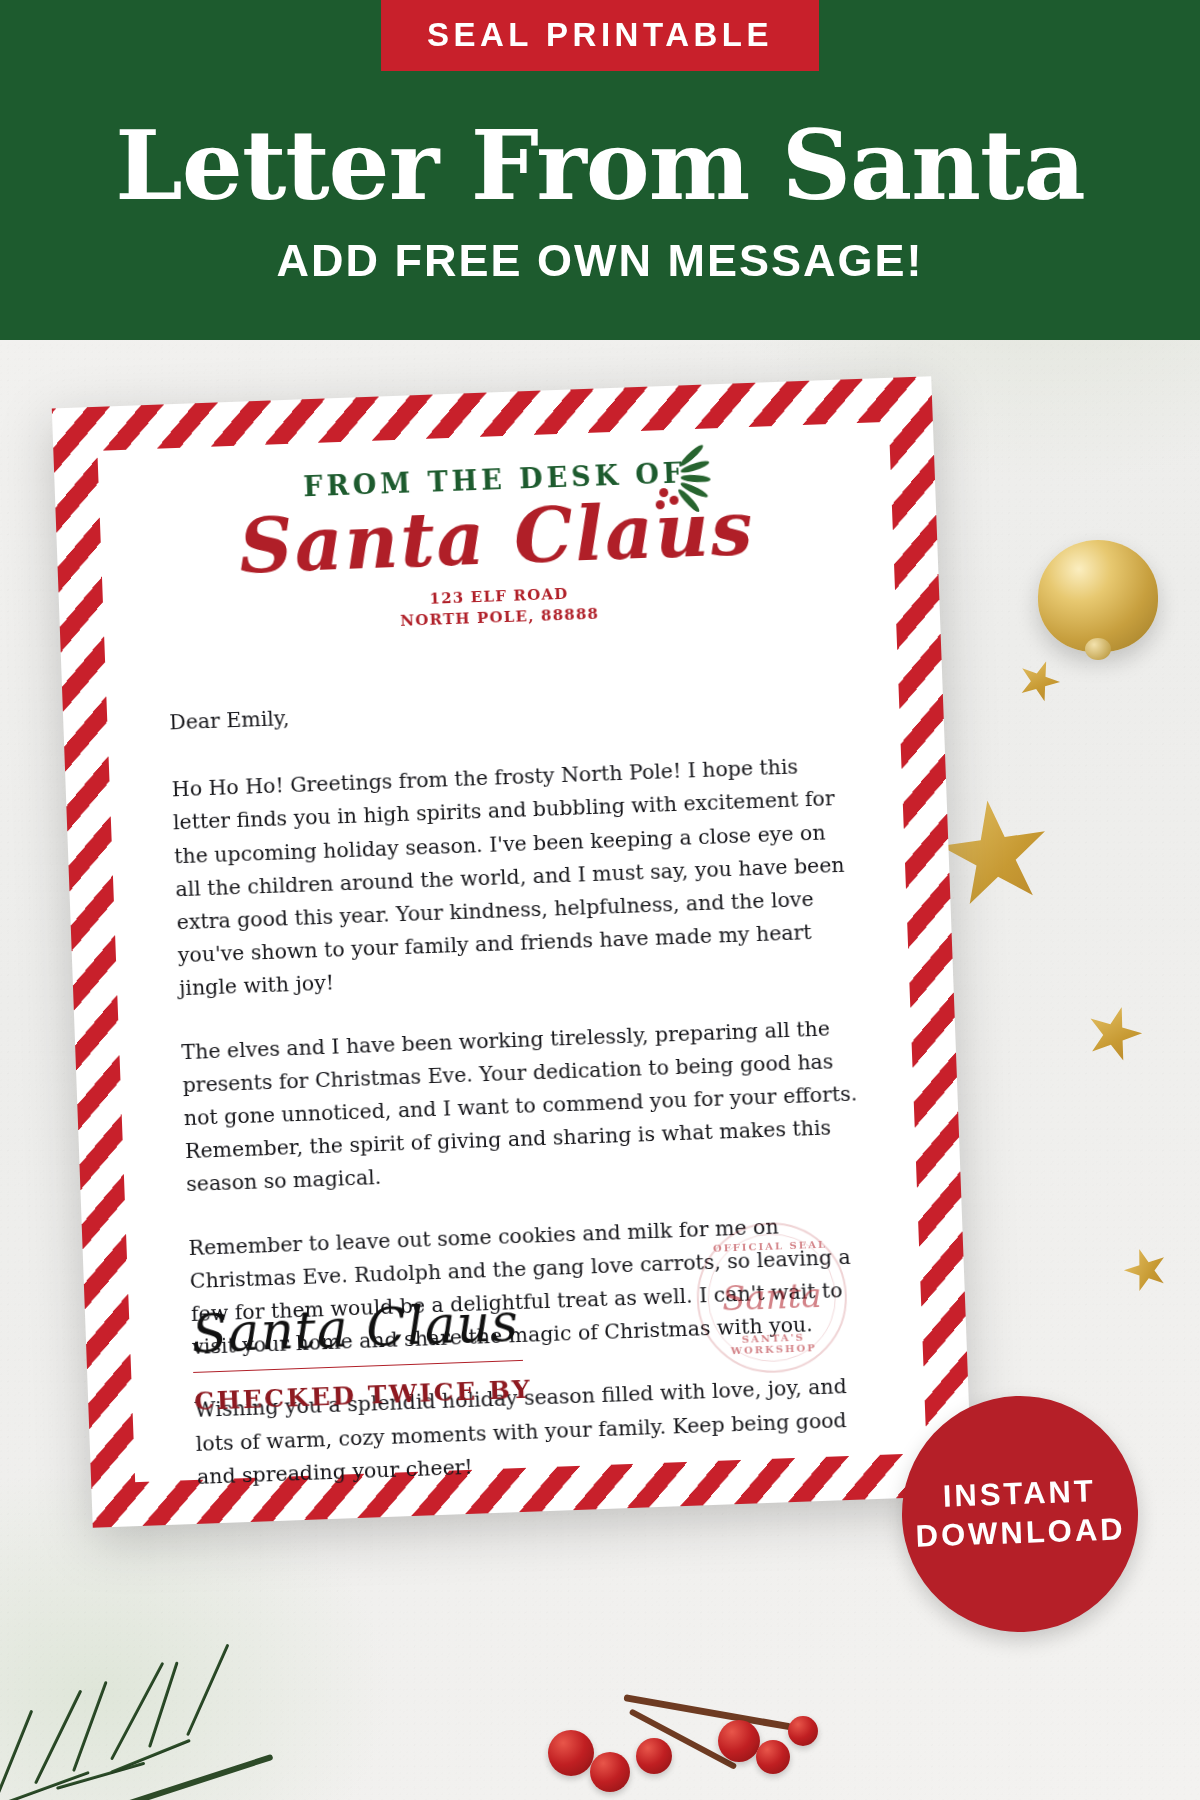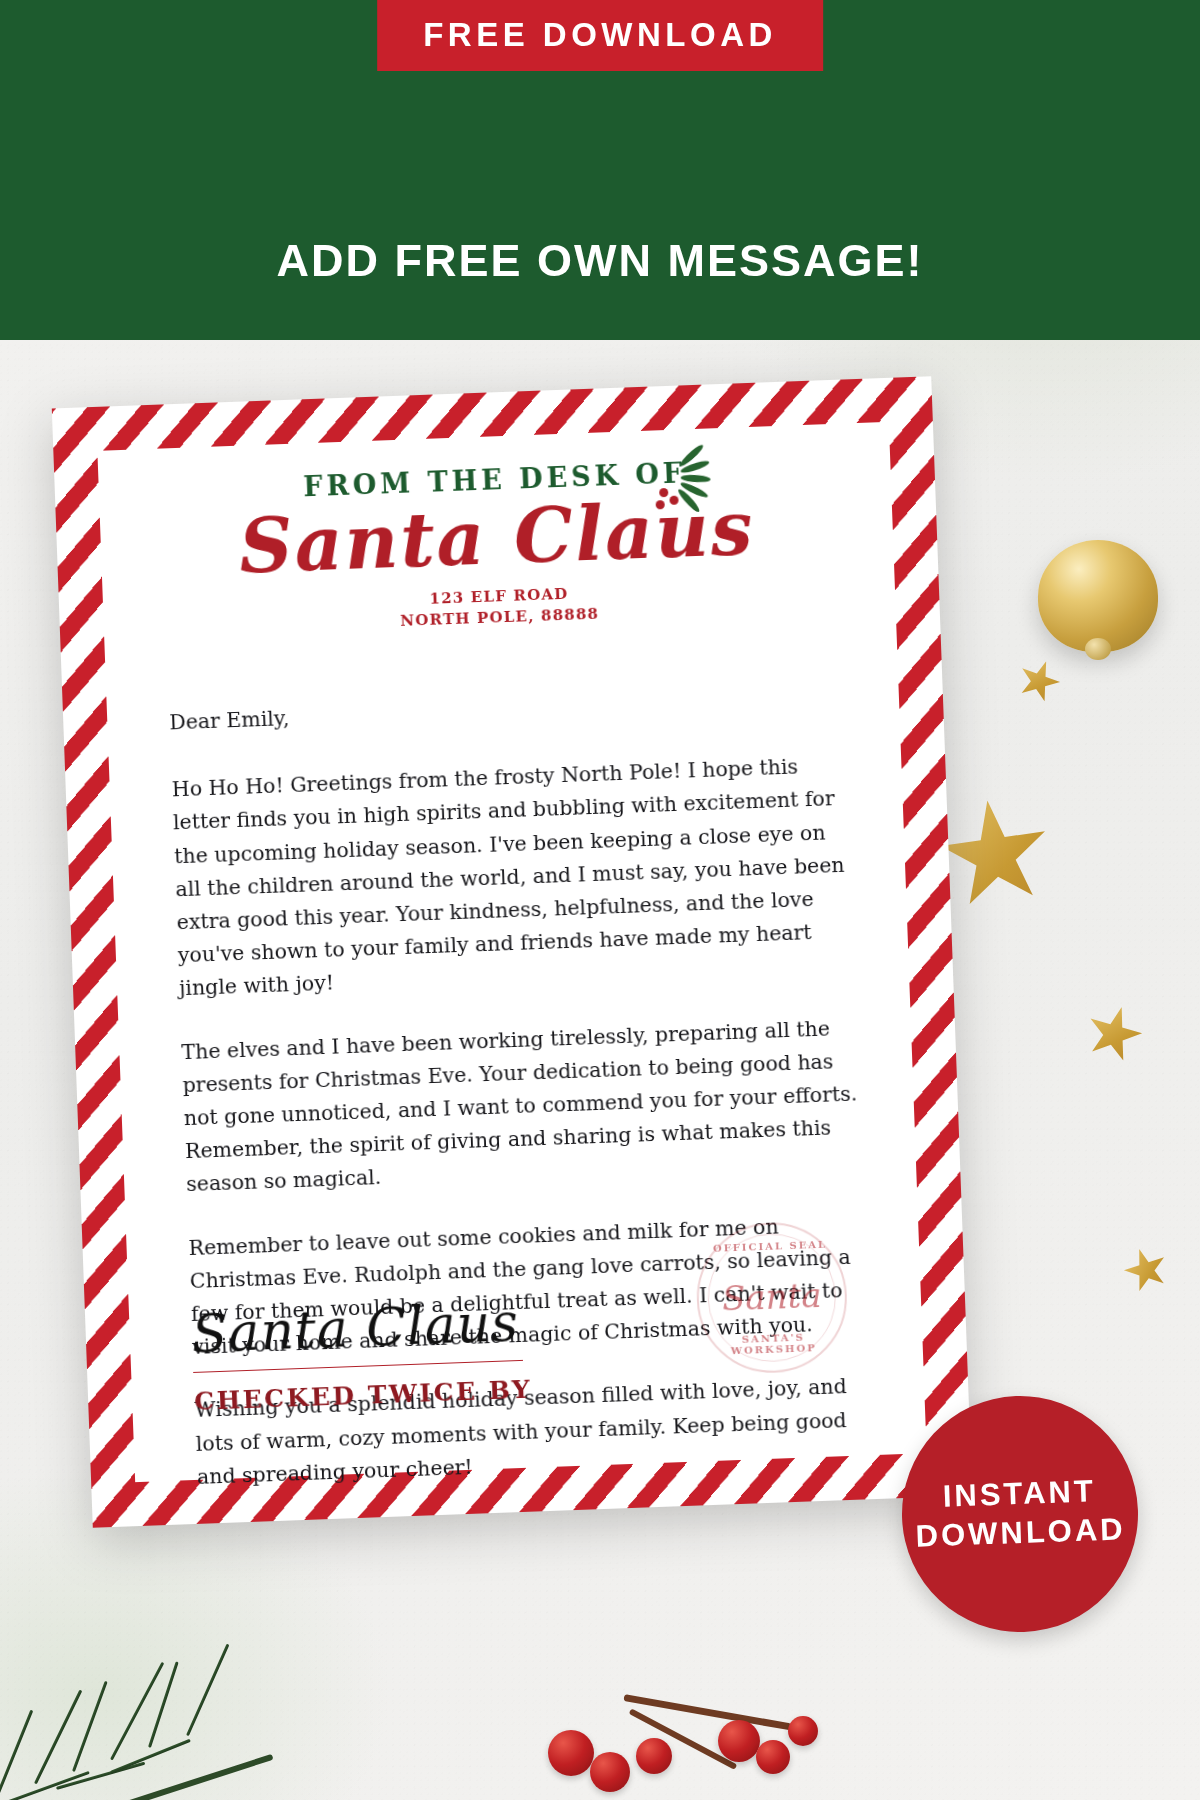--- a/index.html
+++ b/index.html
@@ -371,22 +371,23 @@
     <div class="berry" style="left:50px;  top:98px; width:40px; height:40px;"></div>
     <div class="berry" style="left:96px;  top:84px; width:36px; height:36px;"></div>
     <div class="berry" style="left:178px; top:66px; width:42px; height:42px;"></div>
     <div class="berry" style="left:216px; top:86px; width:34px; height:34px;"></div>
     <div class="berry" style="left:248px; top:62px; width:30px; height:30px;"></div>
   </div>
 
   <div class="banner">
     <div class="banner-inner">
       <div class="ribbon">
-        <span>FREE DOWNLOAD</span>
+        <span>SEAL PRINTABLE</span>
       </div>
+      <div class="headline">Letter From Santa</div>
       <div class="subhead">ADD FREE OWN MESSAGE!</div>
     </div>
   </div>
 
   <div class="sheet-wrap">
     <div class="sheet">
       <div class="stripes"></div>
       <div class="sheet-inner">
 
         <div class="lh">

